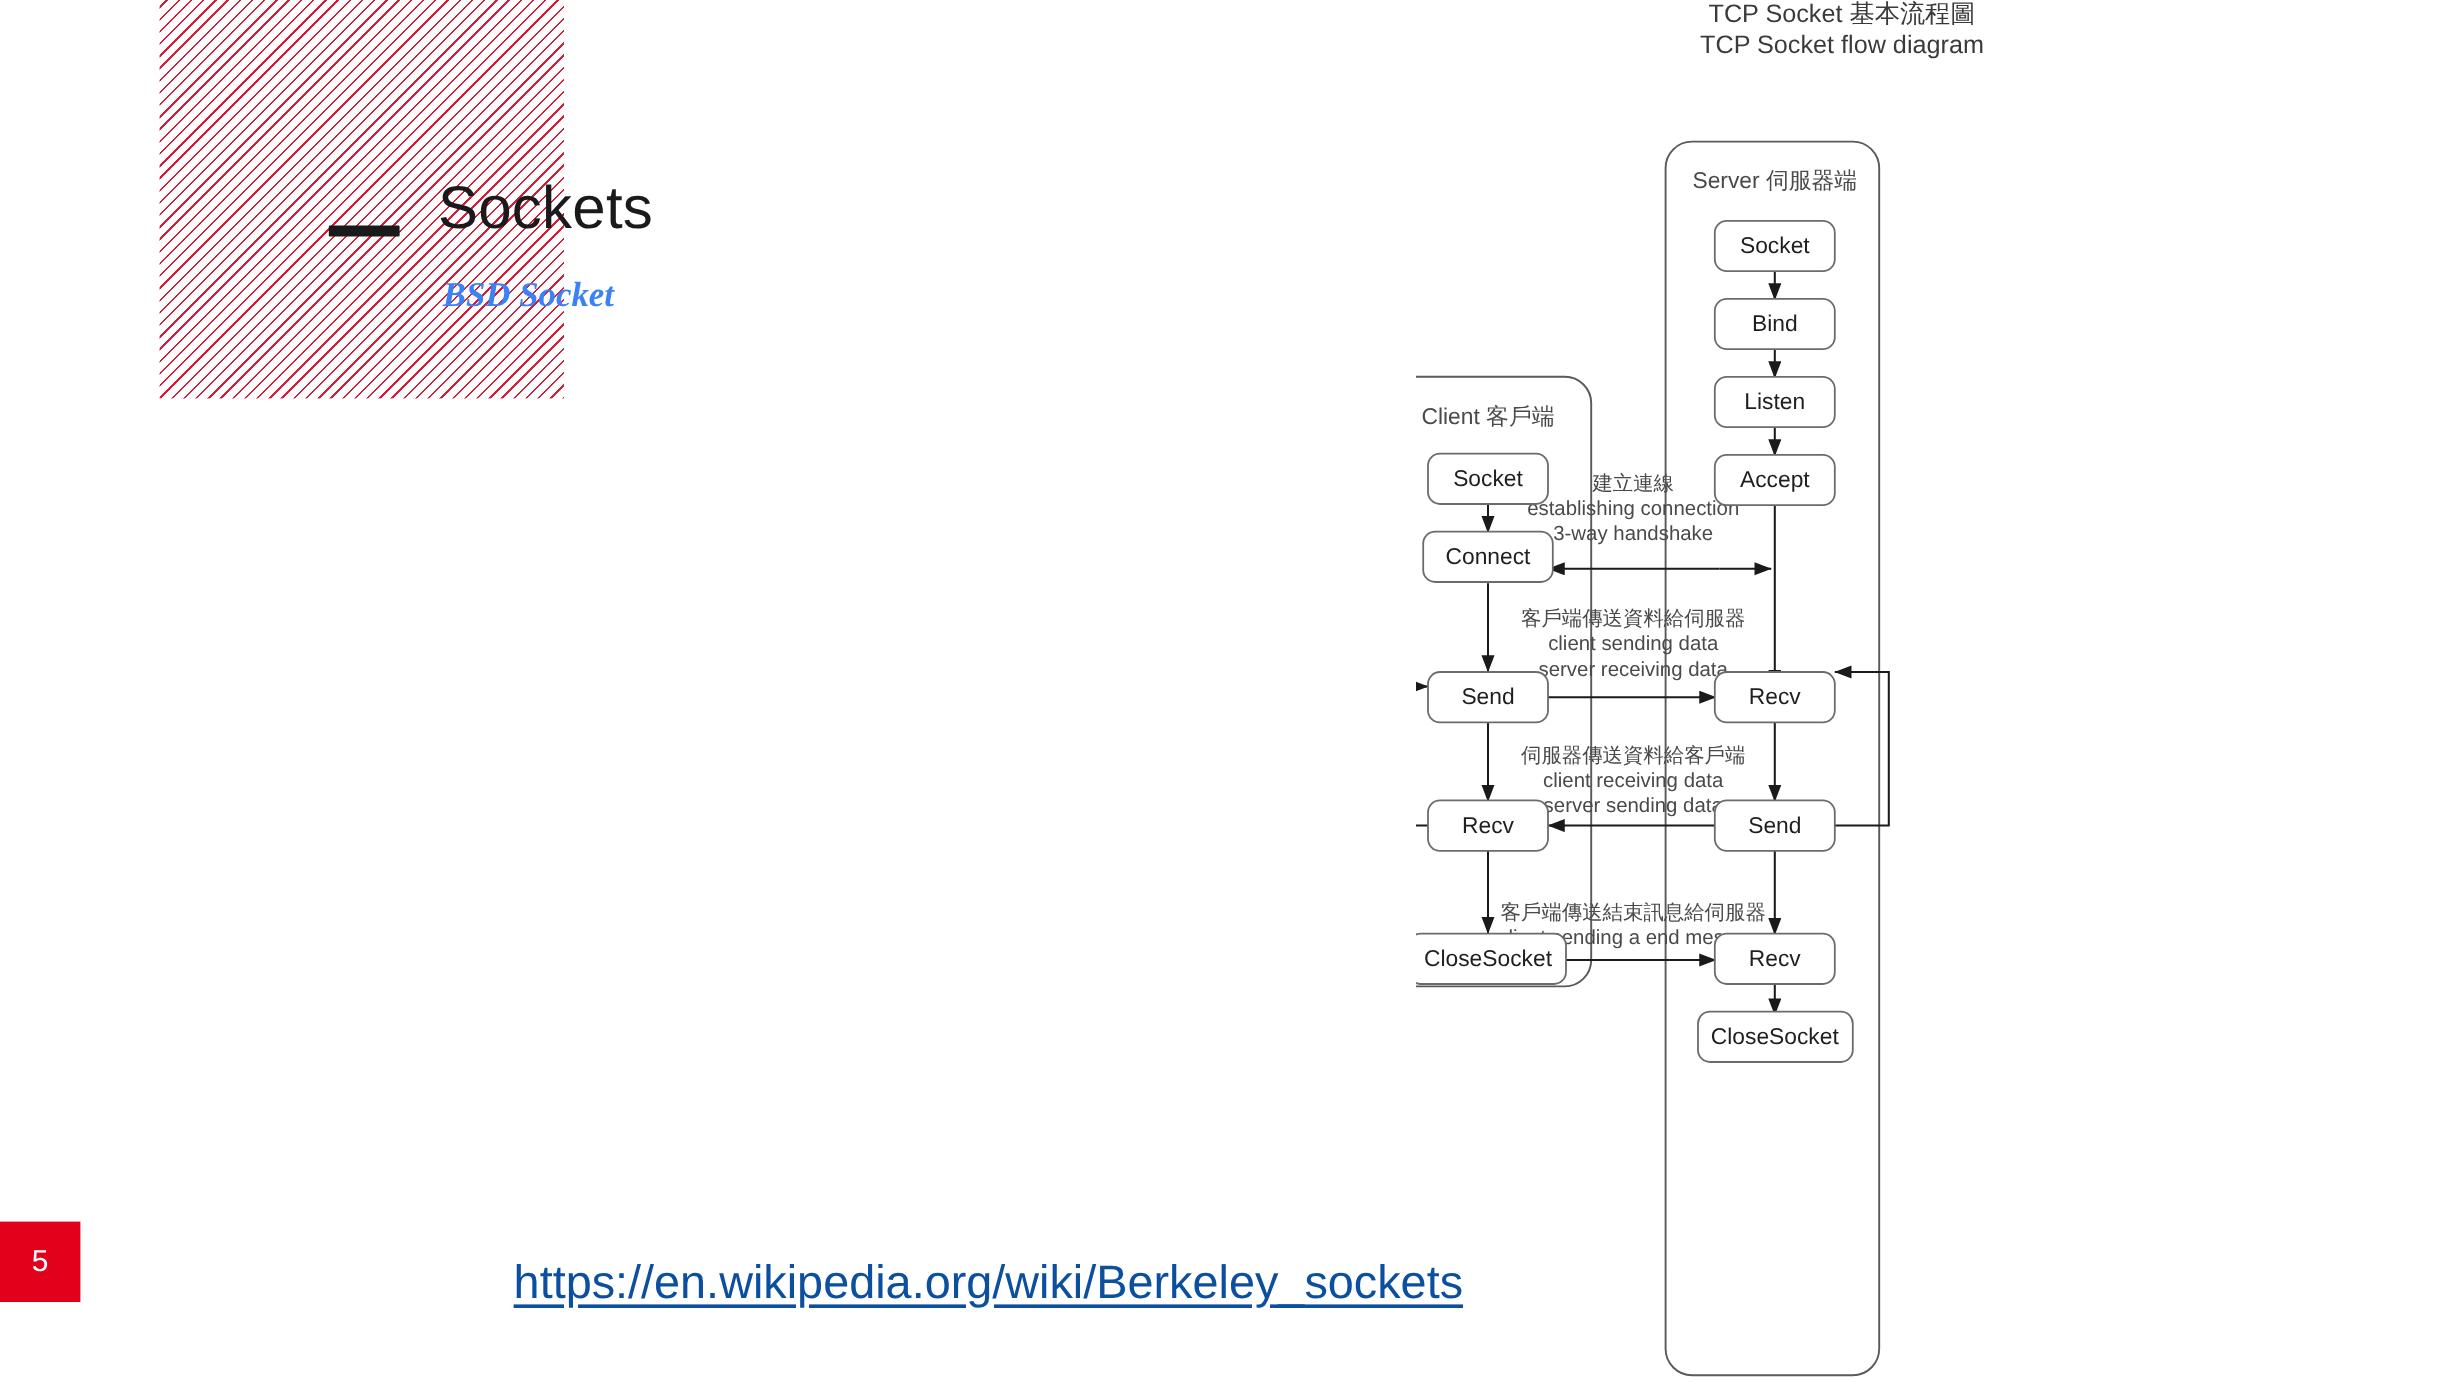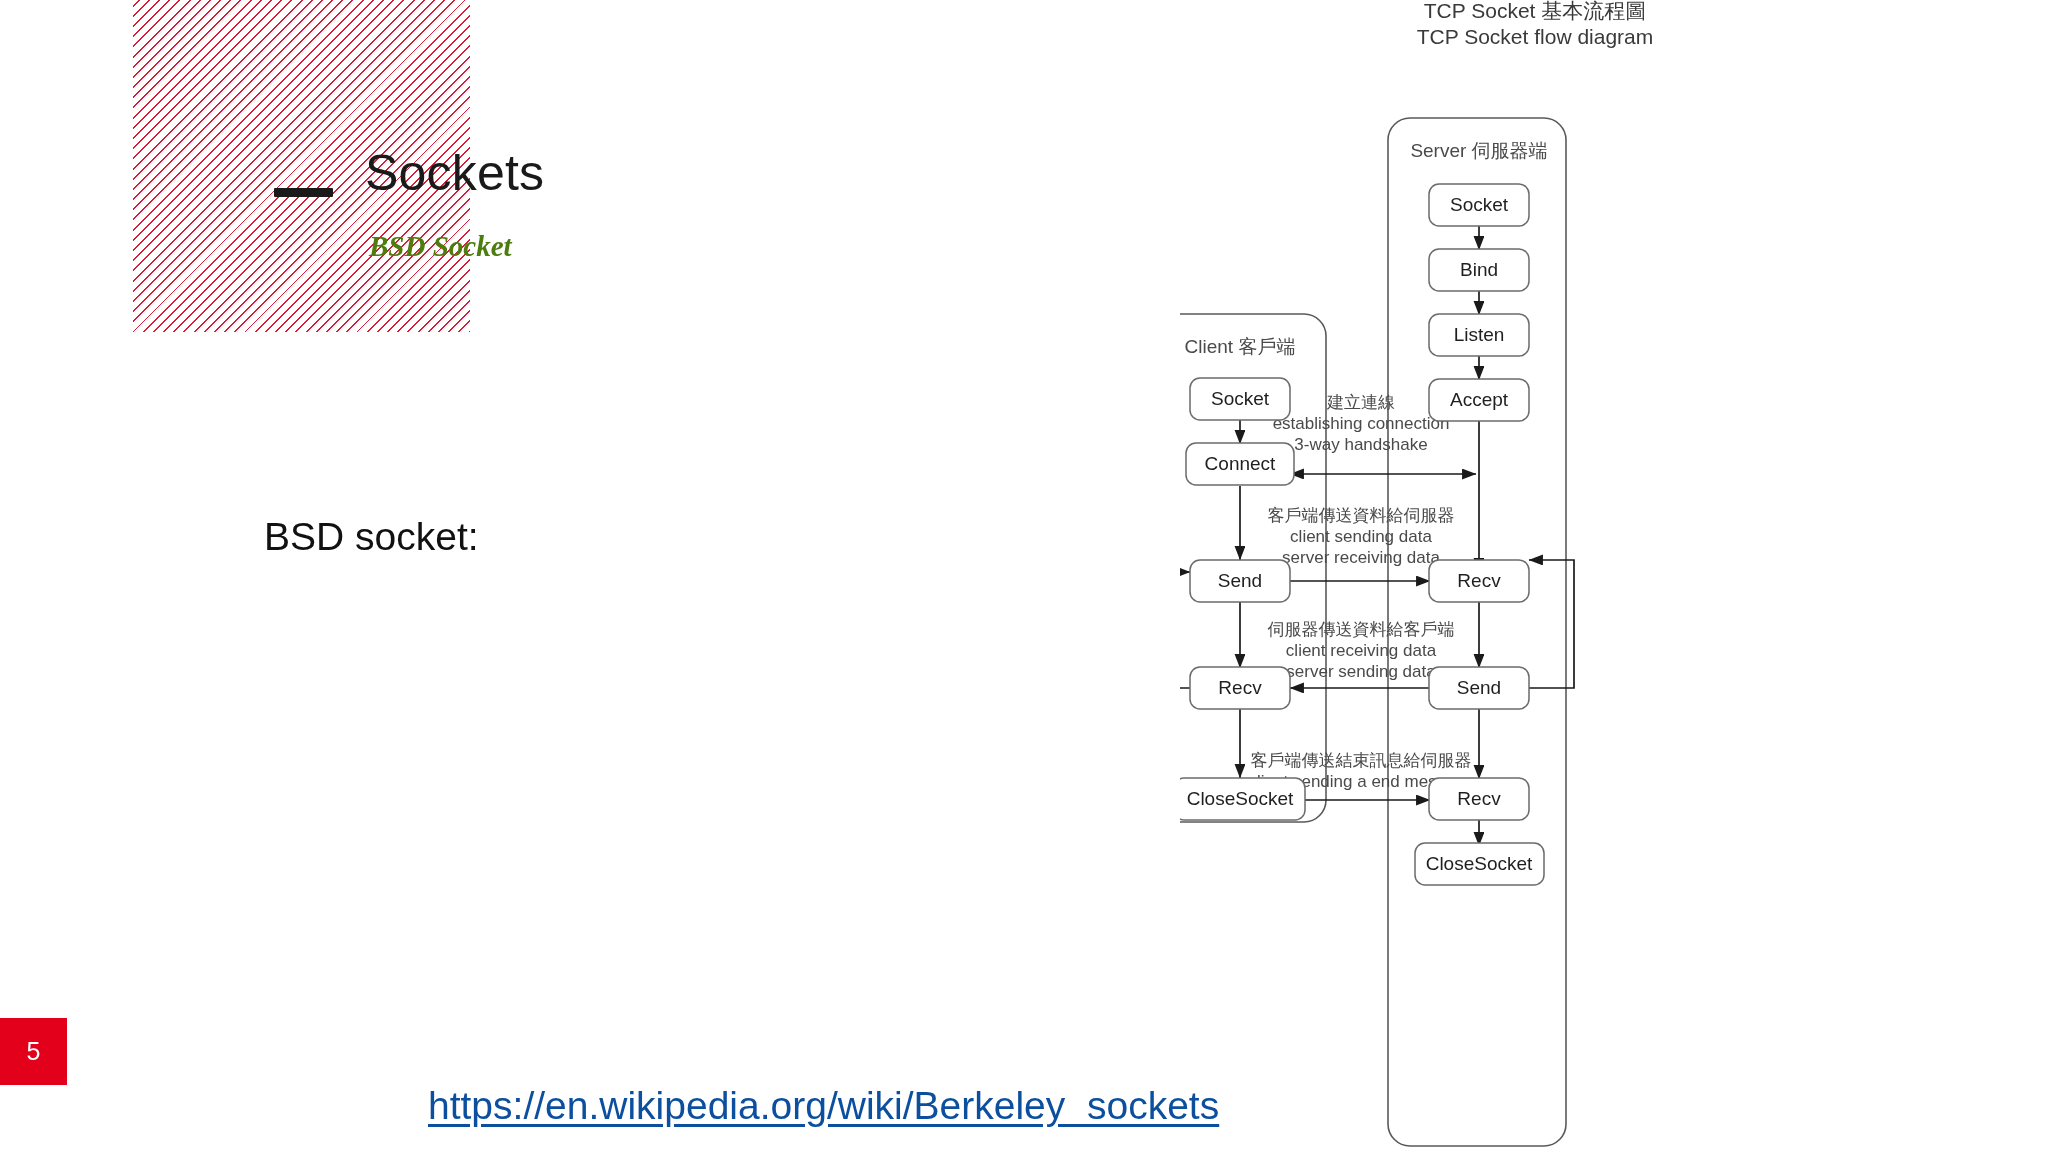--- a/index.html
+++ b/index.html
@@ -25,35 +25,35 @@
     background:#1a1a1a;border-radius:1px;
   }
   .slide-title{
     position:absolute;left:365px;top:146px;
     font-size:50px;color:#1a1a1a;font-weight:400;
     letter-spacing:0.2px;white-space:nowrap;line-height:1.1;
   }
   .slide-subtitle{
     position:absolute;left:369px;top:230px;
     font-family:"Liberation Serif", serif;
-    font-size:29px;color:#4d7c0f;font-weight:bold;font-style:italic;
+    font-size:29px;color:#3b82f6;font-weight:bold;font-style:italic;
     white-space:nowrap;
   }
 
   
   .body-text{
     position:absolute;left:264px;top:398px;
     font-size:39px;color:#111111;line-height:1.42;
     white-space:pre;font-weight:400;
   }
   .body-text .line{display:block;}
 
   
   .wiki-link{
-    position:absolute;left:428px;top:1084px;
+    position:absolute;left:428px;top:1048px;
     font-size:39px;color:#0b4f9e;text-decoration:underline;
     text-underline-offset:5px;white-space:nowrap;cursor:pointer;
   }
 
   
   .page-badge{
     position:absolute;left:0px;top:1018px;width:67px;height:67px;
     background:#e3001b;color:#ffffff;
     display:flex;align-items:center;justify-content:center;
     font-size:25px;
@@ -89,21 +89,20 @@
 <body>
 
 <div class="slide">
 
   <div class="hatch-square"></div>
   <div class="title-dash"></div>
   <div class="slide-title">Sockets</div>
   <div class="slide-subtitle">BSD Socket</div>
 
   <div class="body-text">
-    <span class="line">BSD socket:</span>
   </div>
 
   <a class="wiki-link" href="#">https://en.wikipedia.org/wiki/Berkeley_sockets</a>
 
   <div class="page-badge">
     <span>5</span>
   </div>
 
   <div class="diagram">
   <svg width="868" height="1166" viewBox="0 0 868 1166" xmlns="http://www.w3.org/2000/svg">

